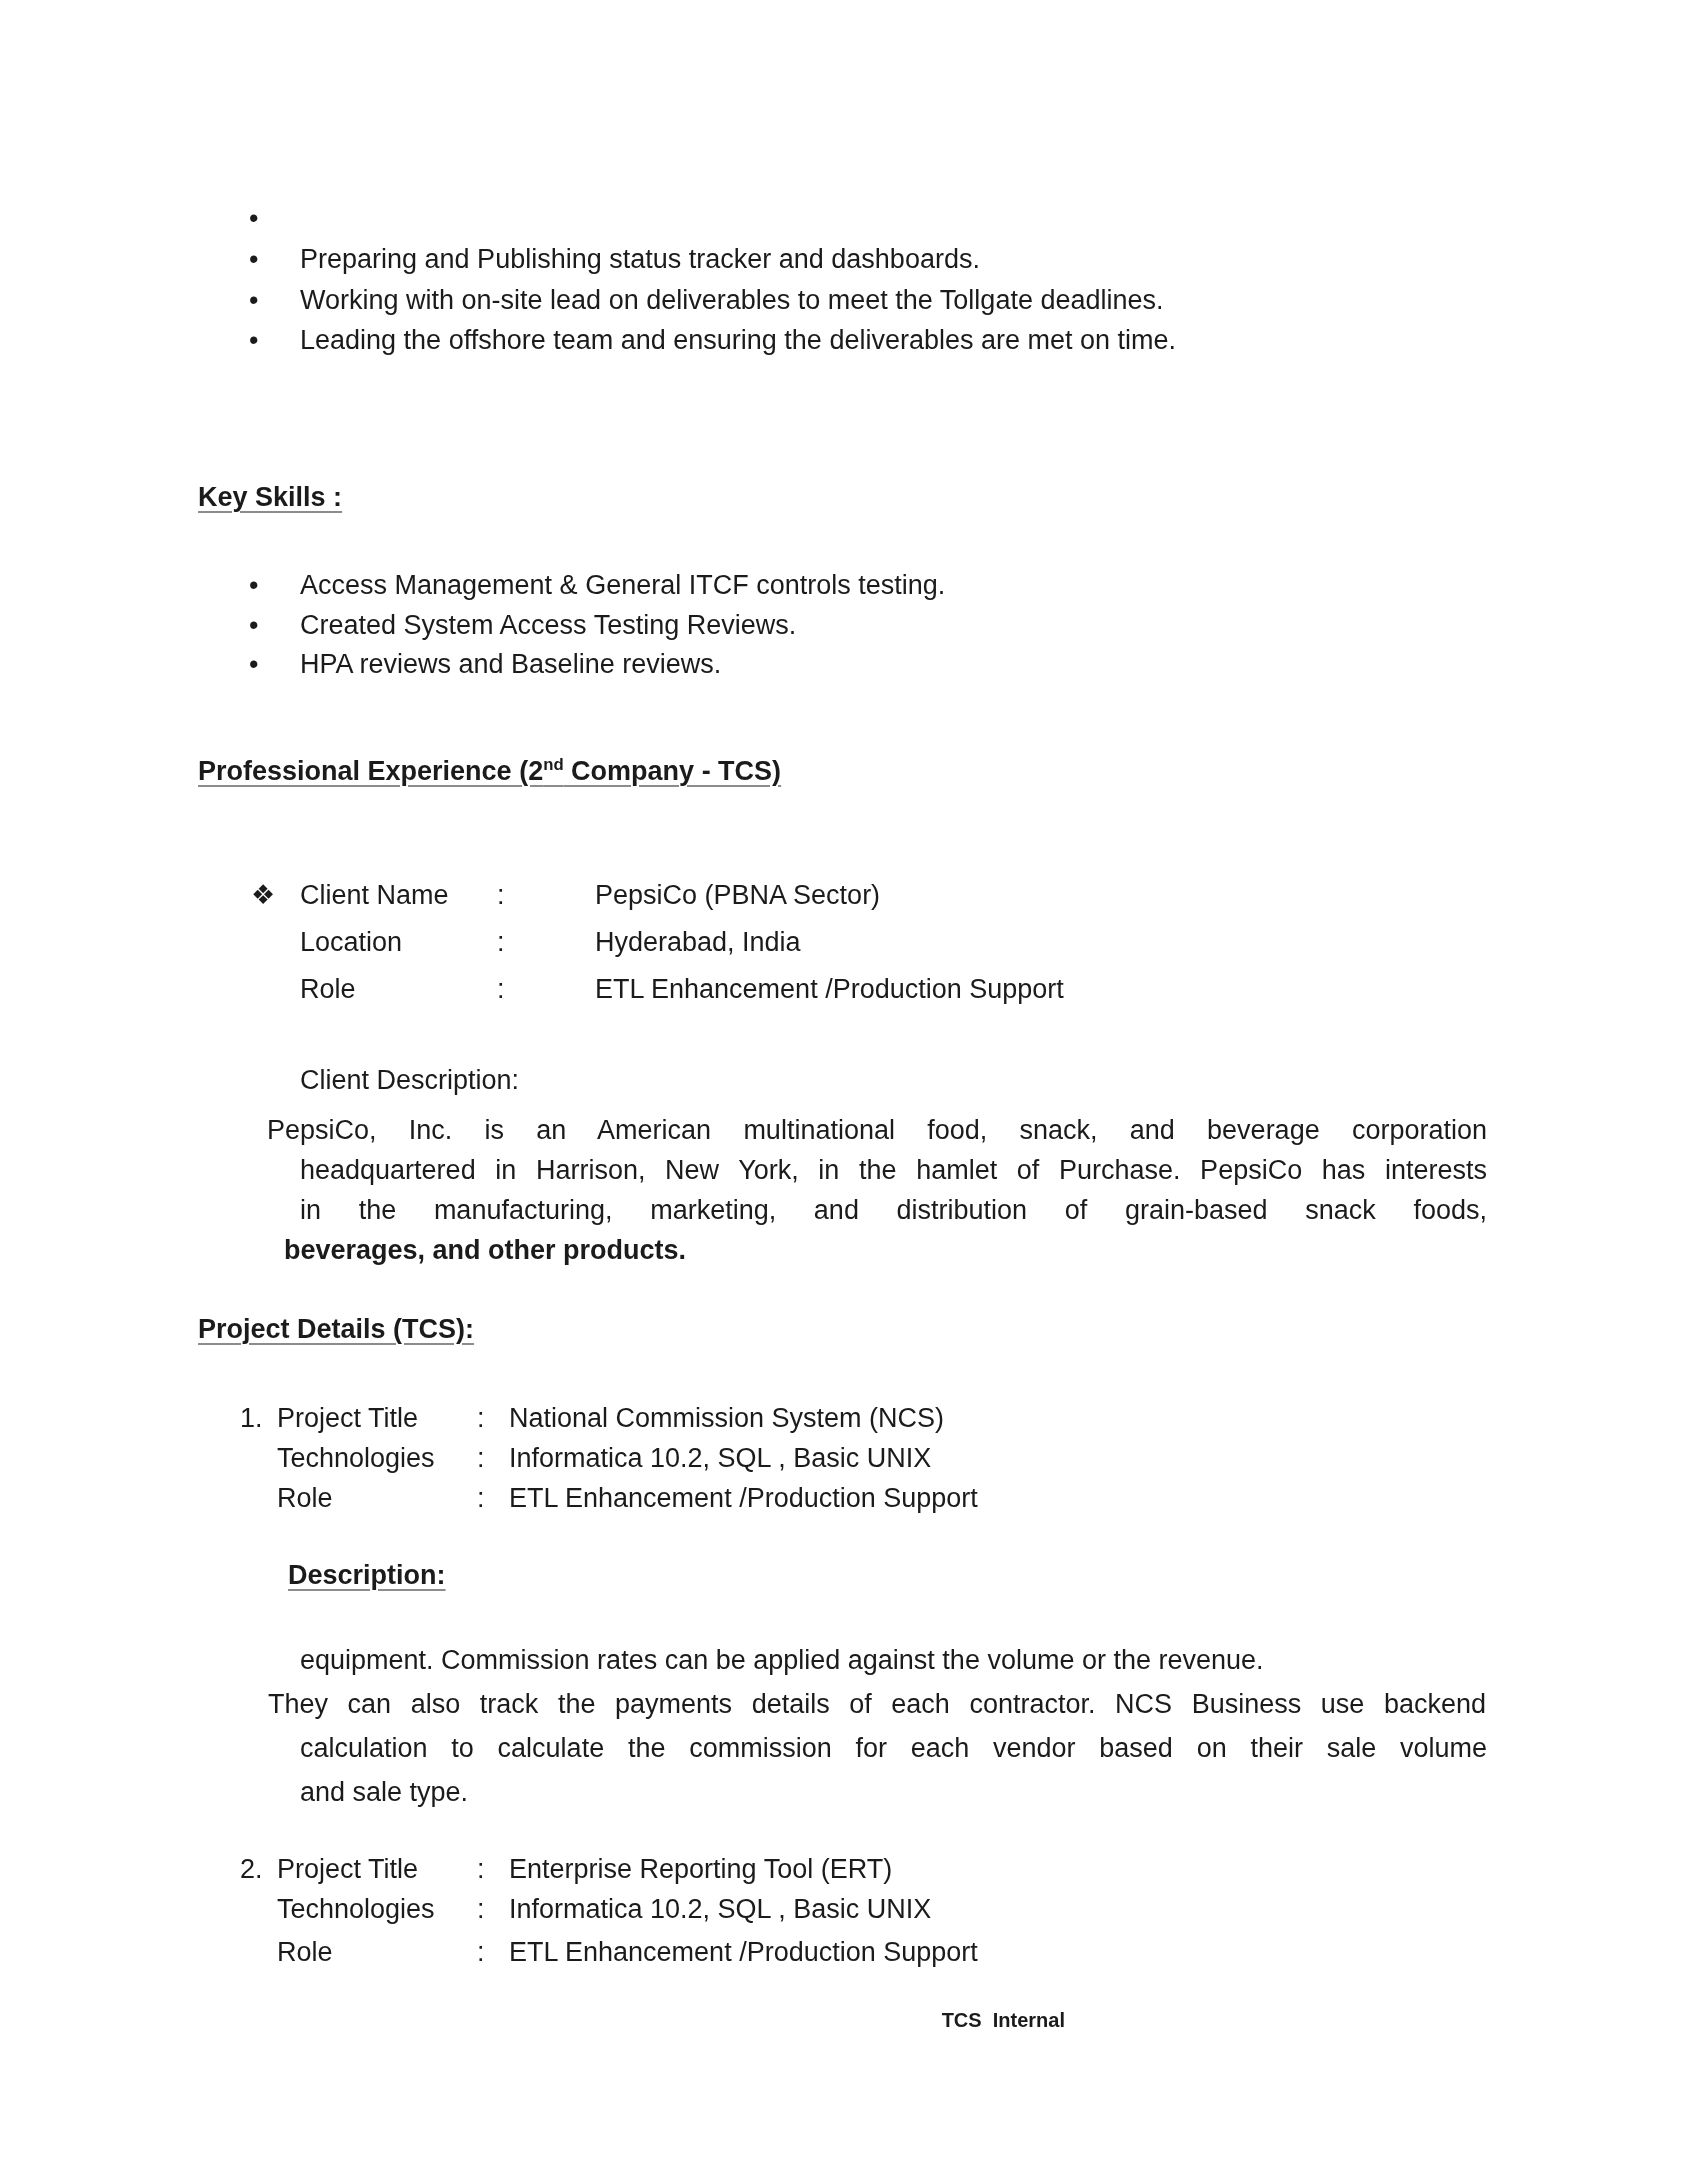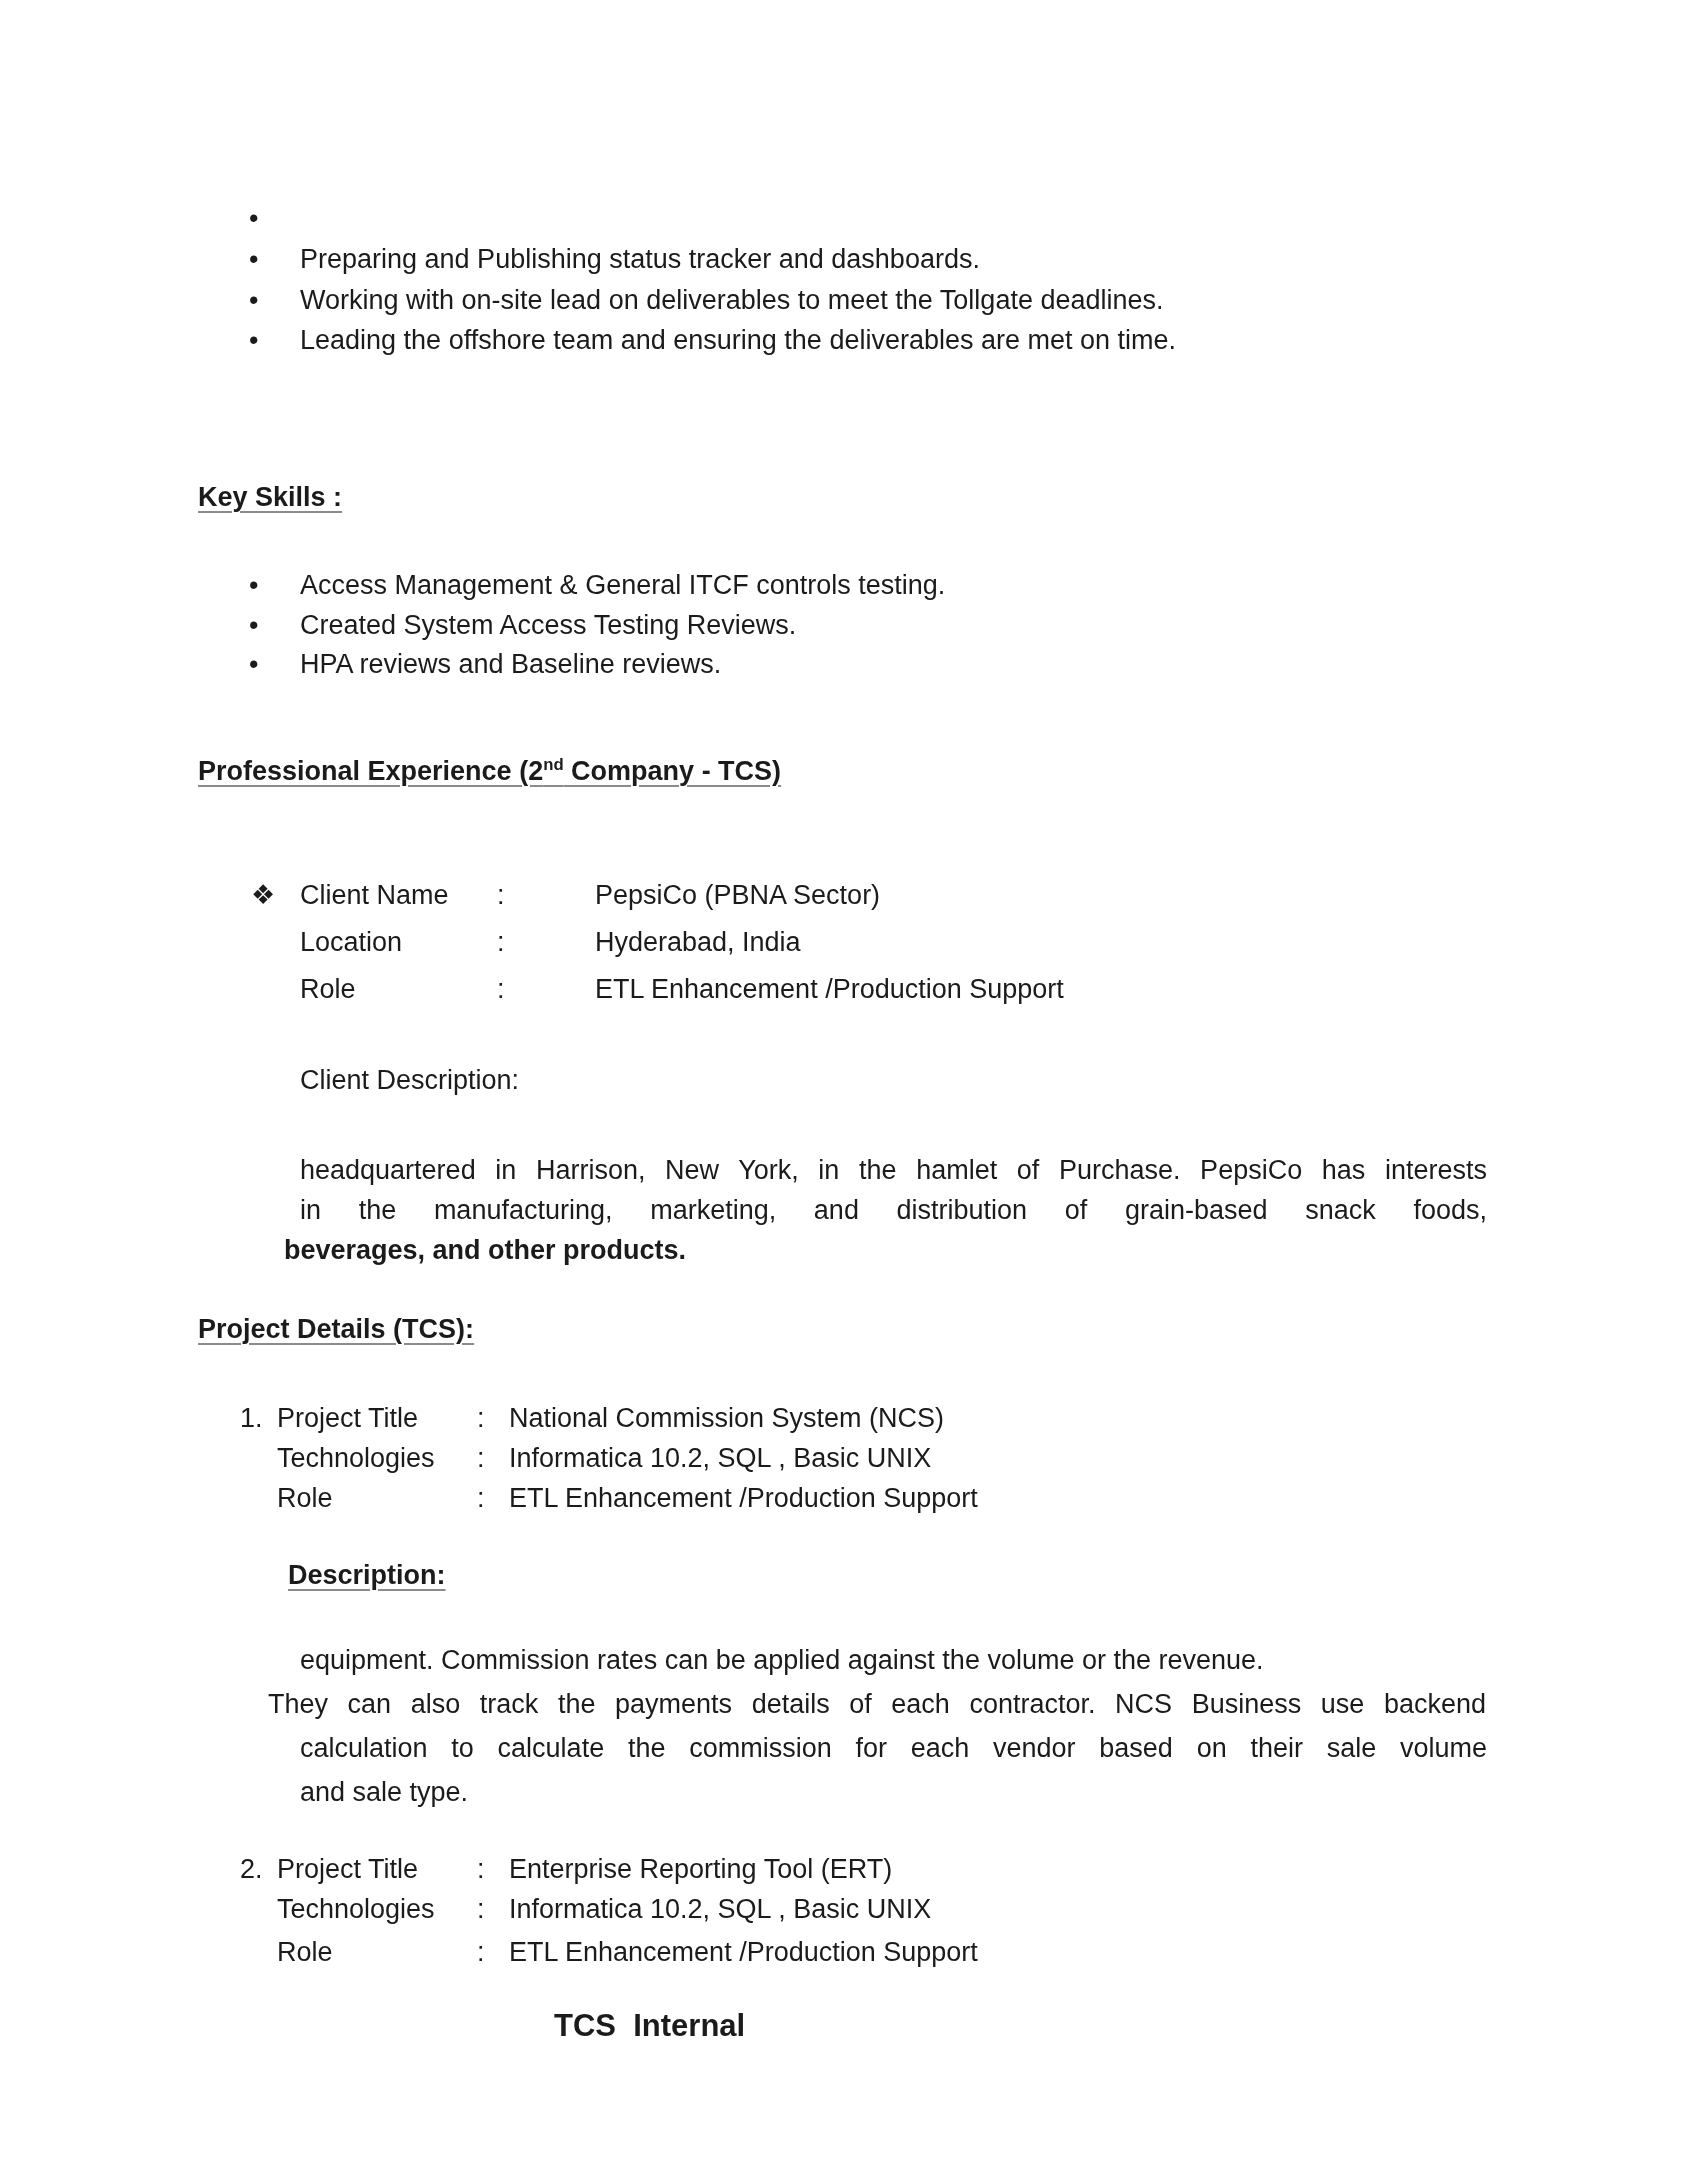--- a/index.html
+++ b/index.html
@@ -17,21 +17,21 @@
   .bullet-marker { width:51px; flex:0 0 51px; }
   .client-row { display:flex; }
   .client-marker { width:49px; flex:0 0 49px; }
   .client-label { width:197px; flex:0 0 197px; }
   .client-colon { width:98px; flex:0 0 98px; }
   .proj-row { display:flex; }
   .proj-num { width:37px; flex:0 0 37px; }
   .proj-label { width:200px; flex:0 0 200px; }
   .proj-colon { width:32px; flex:0 0 32px; }
   sup { font-size:0.62em; vertical-align:super; line-height:0; }
-  .footer { text-align:left; white-space:pre; font-weight:bold; font-size:31px; }
+  .footer { text-align:right; white-space:pre; font-weight:bold; font-size:20px; }
 </style>
 </head>
 <body>
 
 <div class="page">
 
   <div class="abs bullet-row" style="left:249px; top:205px; width:1244px;">
     <span class="bullet-marker">•</span>
   </div>
   <div class="abs bullet-row" style="left:249px; top:246px; width:1244px;">
@@ -78,20 +78,21 @@
   </div>
   <div class="abs client-row" style="left:251px; top:976px; width:1244px;">
     <span class="client-marker"></span>
     <span class="client-label">Role</span>
     <span class="client-colon">:</span>
     <span class="nw">ETL Enhancement /Production Support</span>
   </div>
 
   <div class="abs nw" style="left:300px; top:1067px;">Client Description:</div>
 
+  <div class="abs jl" style="left:267px; top:1117px; width:1220px;">PepsiCo, Inc. is an American multinational food, snack, and beverage corporation</div>
   <div class="abs jl" style="left:300px; top:1157px; width:1187px;">headquartered in Harrison, New York, in the hamlet of Purchase. PepsiCo has interests</div>
   <div class="abs jl" style="left:300px; top:1197px; width:1187px;">in the manufacturing, marketing, and distribution of grain-based snack foods,</div>
   <div class="abs nw" style="left:284px; top:1237px;font-weight:bold;">beverages, and other products.</div>
 
   <div class="abs b u nw" style="left:198px; top:1316px;">Project Details (TCS):</div>
 
   <div class="abs proj-row" style="left:240px; top:1405px; width:1252px;">
     <span class="proj-num">1.</span>
     <span class="proj-label">Project Title</span>
     <span class="proj-colon">:</span>

